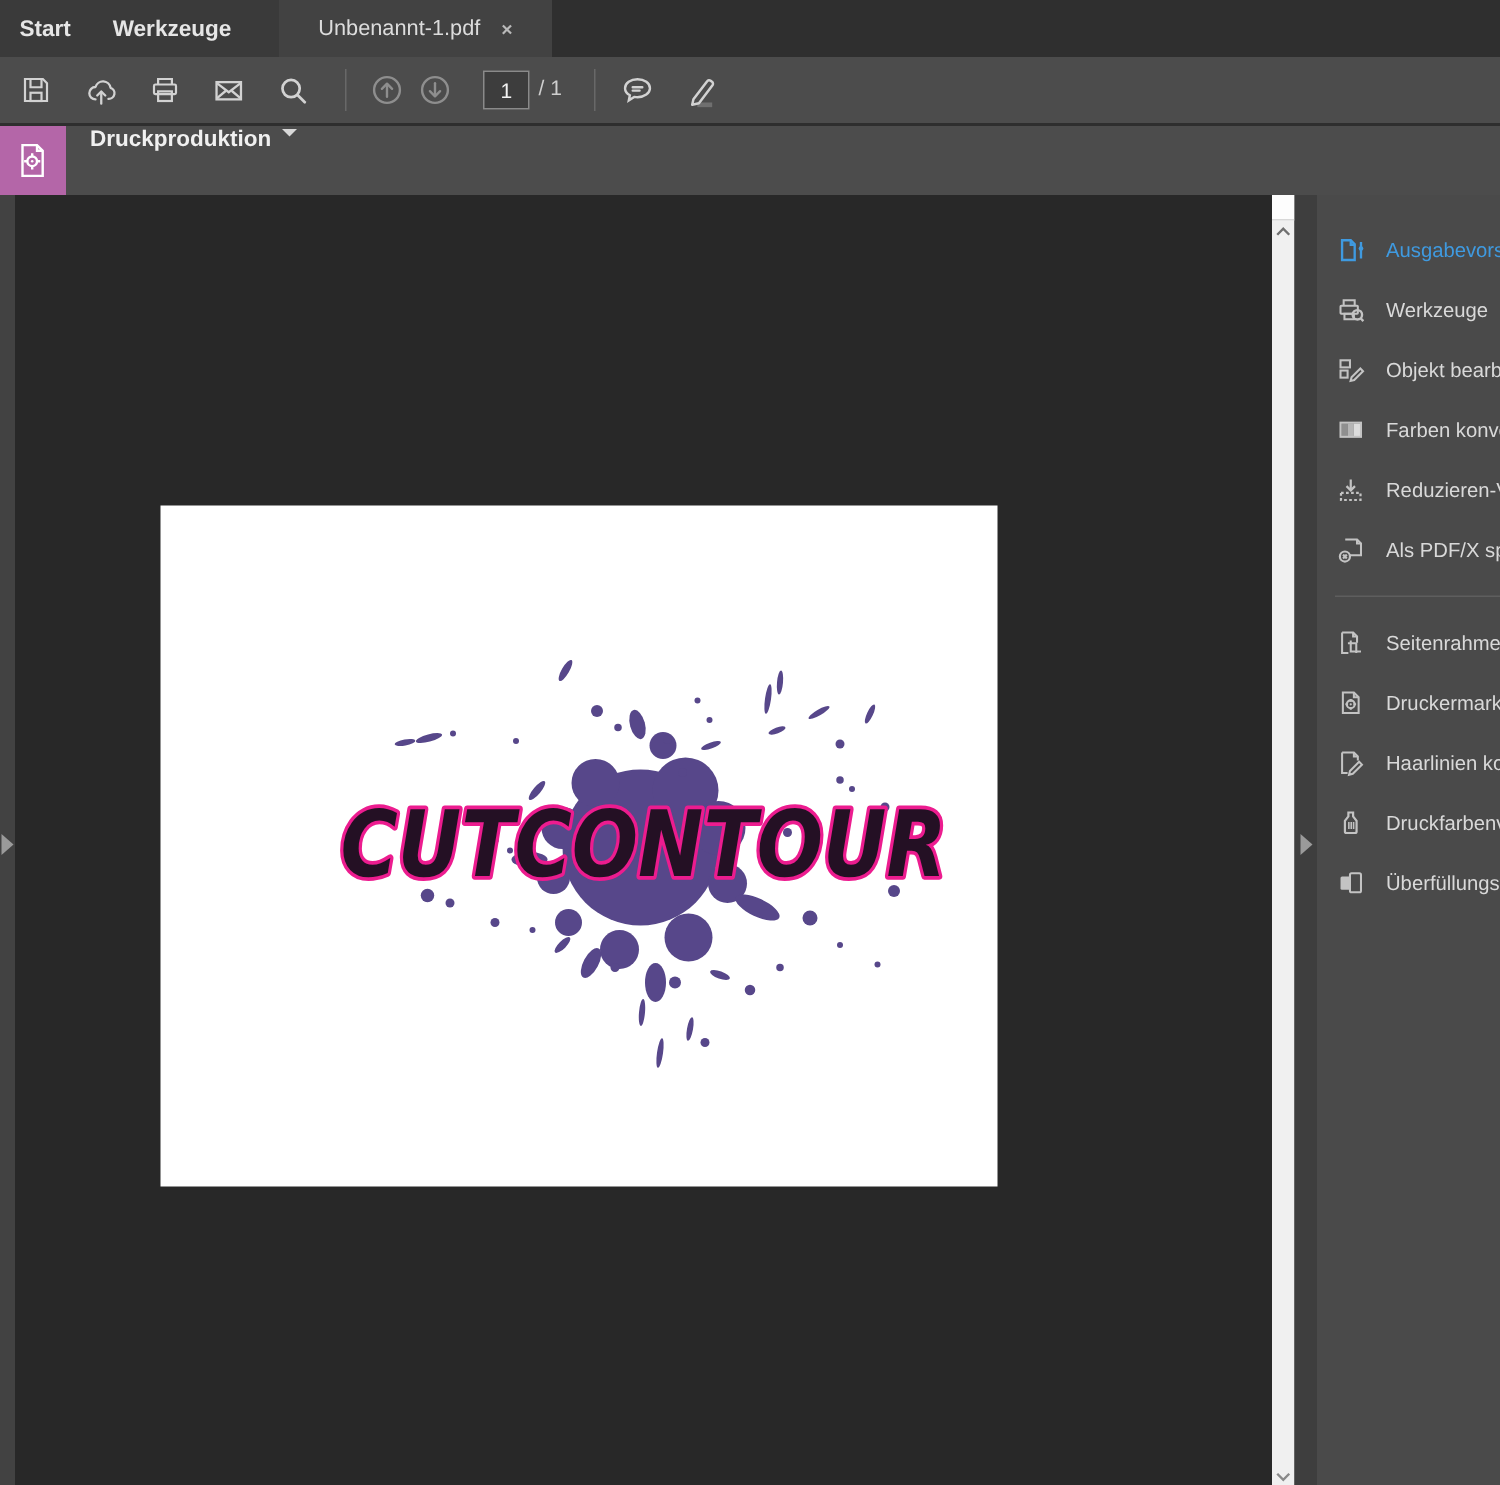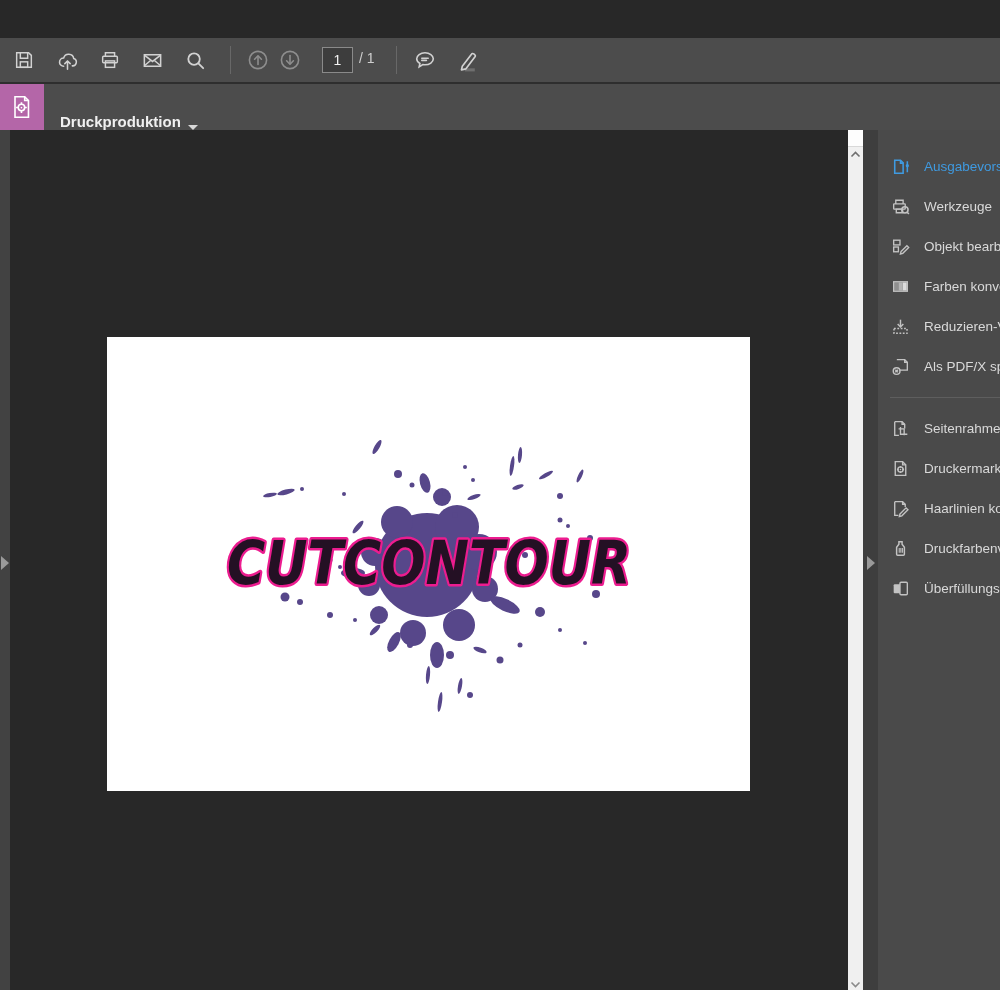--- a/index.html
+++ b/index.html
@@ -24,32 +24,32 @@
   .page-box { position:absolute; left:322px; top:9px; width:31px; height:26px; background:#3d3d3d;
               border:1px solid #8a8a8a; color:#f2f2f2; font-size:14px; text-align:center;
               font-family:"Liberation Sans", sans-serif; }
   .page-total { position:absolute; left:359px; top:12px; color:#cfcfcf; font-size:14px; white-space:nowrap; }
 
   
   .toolband { position:absolute; left:0; top:82px; width:1000px; height:48px; background:#4c4c4c;
               border-top:2px solid #2e2e2e; }
   .band-icon { position:absolute; left:0; top:0; width:44px; height:46px; background:#b466a8;
                display:flex; align-items:center; justify-content:center; }
-  .band-label { position:absolute; left:60px; top:0; height:46px; display:flex; align-items:flex-end; gap:7px;
+  .band-label { position:absolute; left:60px; top:0; height:46px; display:flex; align-items:flex-start; gap:7px;
                 color:#f0f0f0; font-size:15px; font-weight:bold; }
   .band-caret { width:0; height:0; border-left:5px solid transparent; border-right:5px solid transparent;
                 border-top:5px solid #d8d8d8; margin-top:2px; }
 
   
   .left-strip { position:absolute; left:0; top:130px; width:10px; height:860px; background:#424242; }
   .canvas { position:absolute; left:10px; top:130px; width:838px; height:860px; background:#282828; }
   .pane-arrow { position:absolute; width:0; height:0;
                 border-top:7px solid transparent; border-bottom:7px solid transparent;
                 border-left:8px solid #9a9a9a; }
-  .pdf-page { position:absolute; left:107px; top:337px; width:643px; height:454px; background:#ffffff; }
+  .pdf-page { position:absolute; left:107px; top:337px; width:558px; height:454px; background:#ffffff; }
 
   
   .scrollbar { position:absolute; left:848px; top:130px; width:15px; height:860px; background:#f0f0f0; }
   .sb-thumb { position:absolute; left:0; top:0; width:15px; height:17px; background:#fdfdfd;
               border-bottom:1px solid #d8d8d8; }
   .sb-up { position:absolute; left:2px; top:21px; }
   .sb-down { position:absolute; left:2px; bottom:2px; }
 
   
   .splitter { position:absolute; left:863px; top:130px; width:15px; height:860px; background:#3e3e3e; }
@@ -62,20 +62,30 @@
   .side-item.active .label { color:#3f9ae0; }
   .side-divider { height:1px; background:#5e5e5e; margin:11px 0 10px 12px; width:170px; }
 
   svg { display:block; }
 </style>
 </head>
 <body>
 
 <div id="app">
 
+  <div class="tabbar">
+    <div class="tabs-left">
+      <span class="tab">Start</span>
+      <span class="tab">Werkzeuge</span>
+    </div>
+    <div class="doc-tab">
+      <span class="doc-label">Unbenannt-1.pdf</span>
+      <span class="close">×</span>
+    </div>
+  </div>
 
   <div class="toolbar">
     <div class="tbtn" style="left:9px">
       <svg width="22" height="22" viewBox="0 0 24 24" fill="none" stroke="#d2d2d2" stroke-width="1.6">
         <path d="M4 4h13l3 3v13H4z"></path>
           <path d="M8 4v6h8V4"></path>
           <rect x="8" y="14" width="8" height="6"></rect>
       </svg>
     </div>
     <div class="tbtn" style="left:52px">

